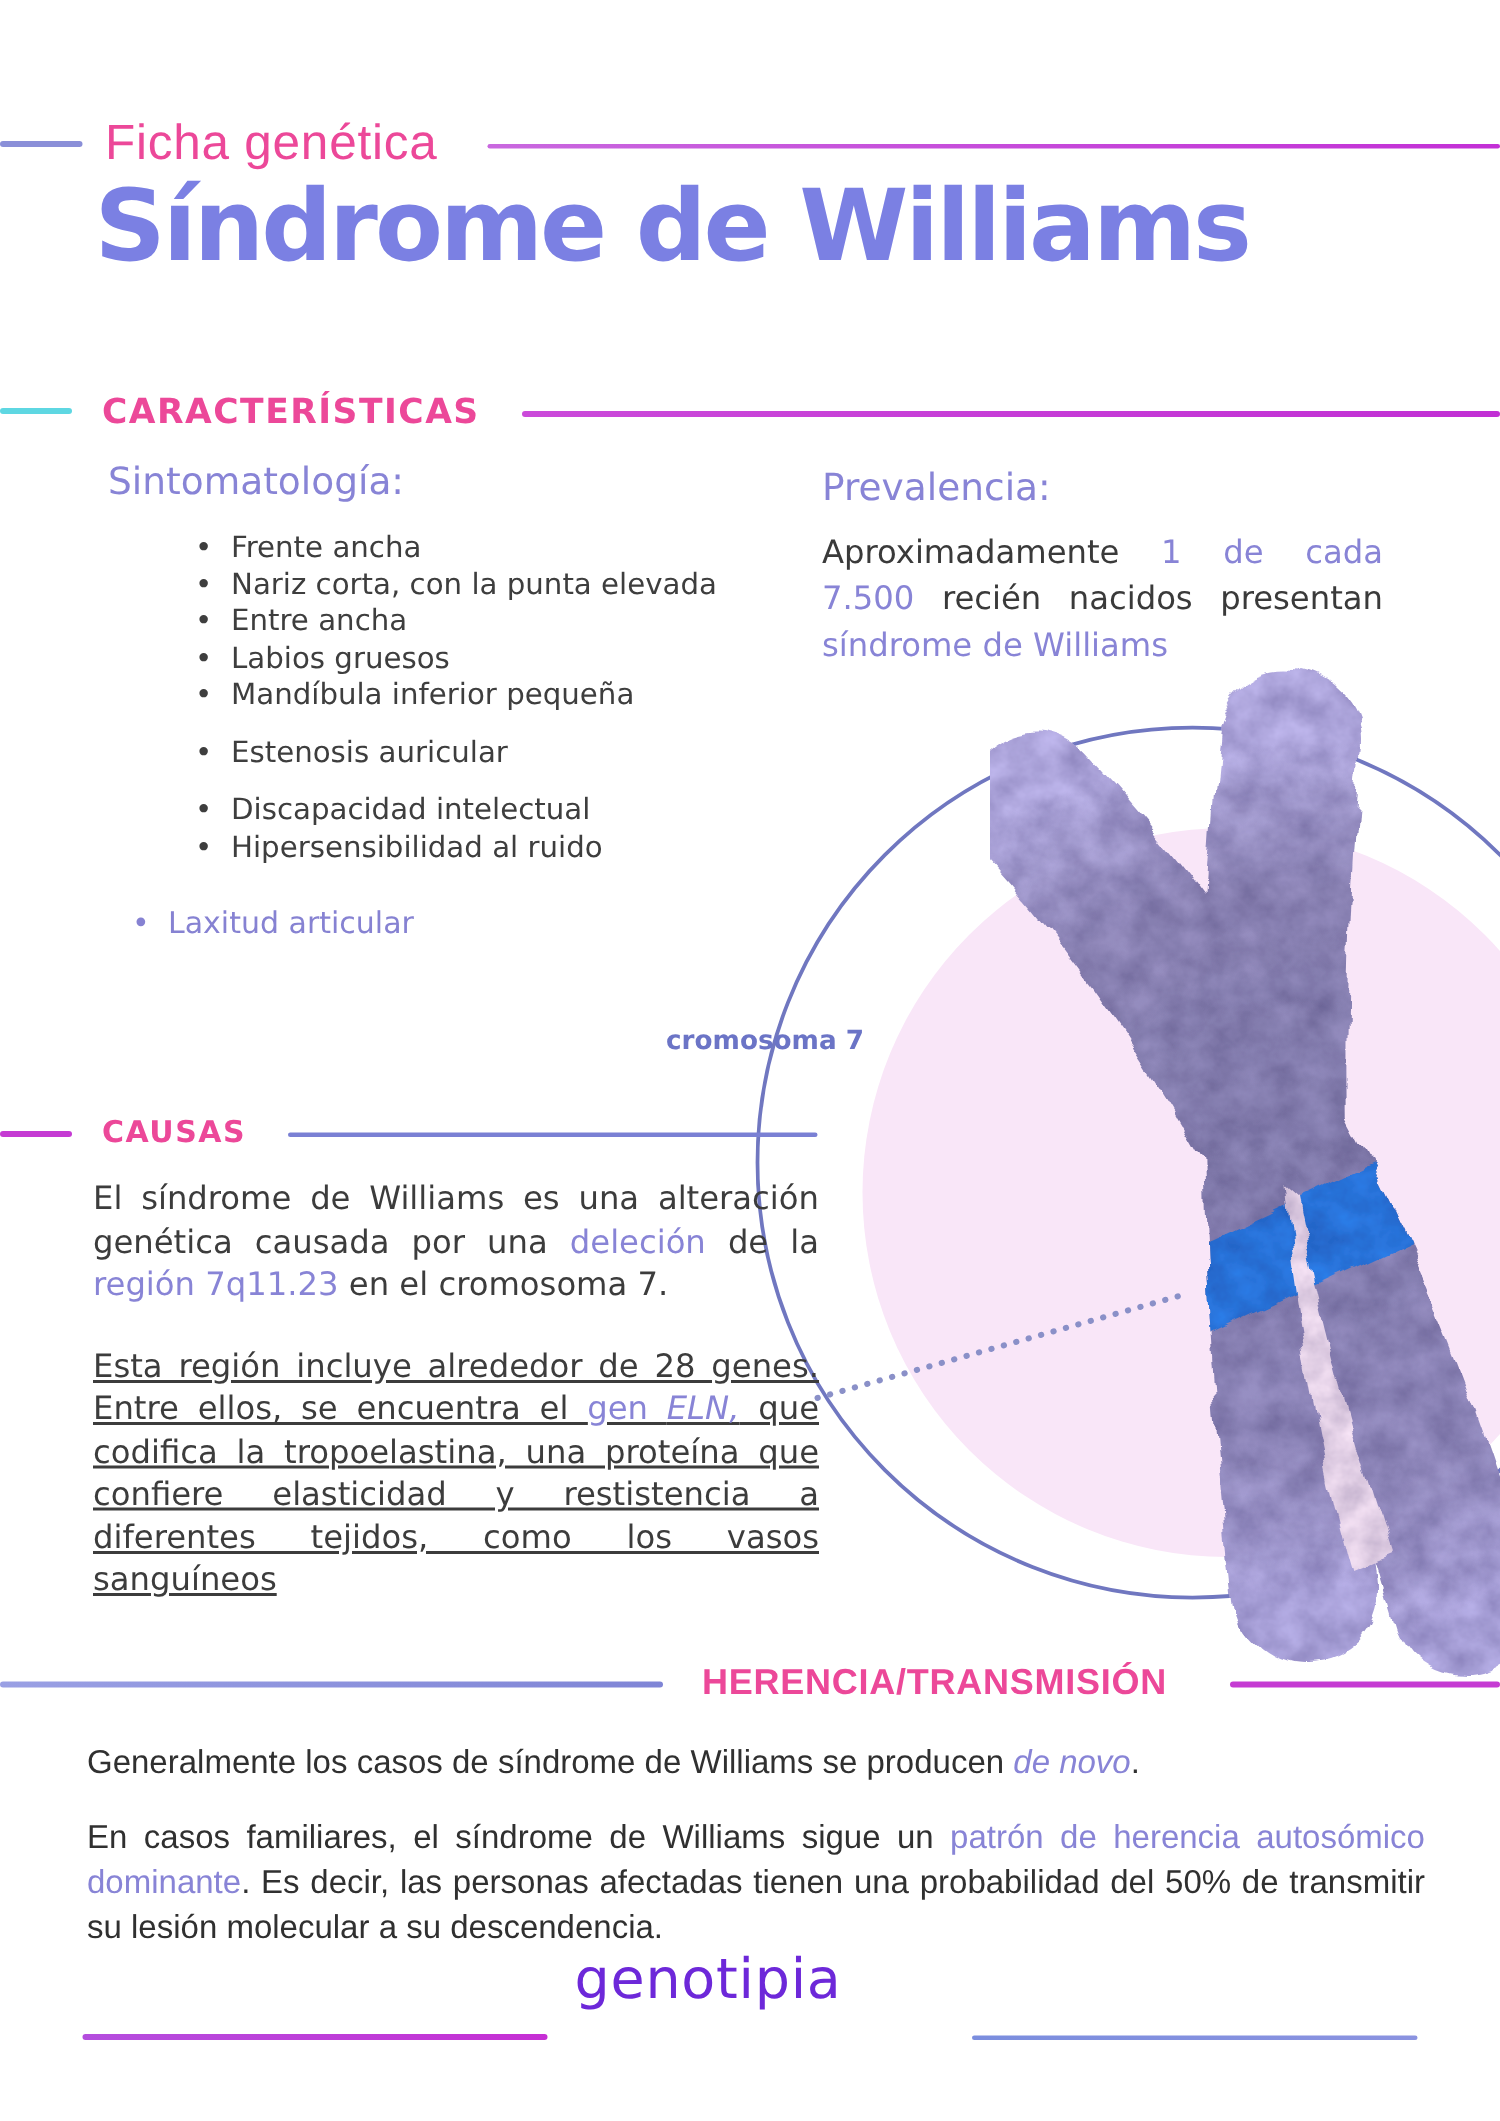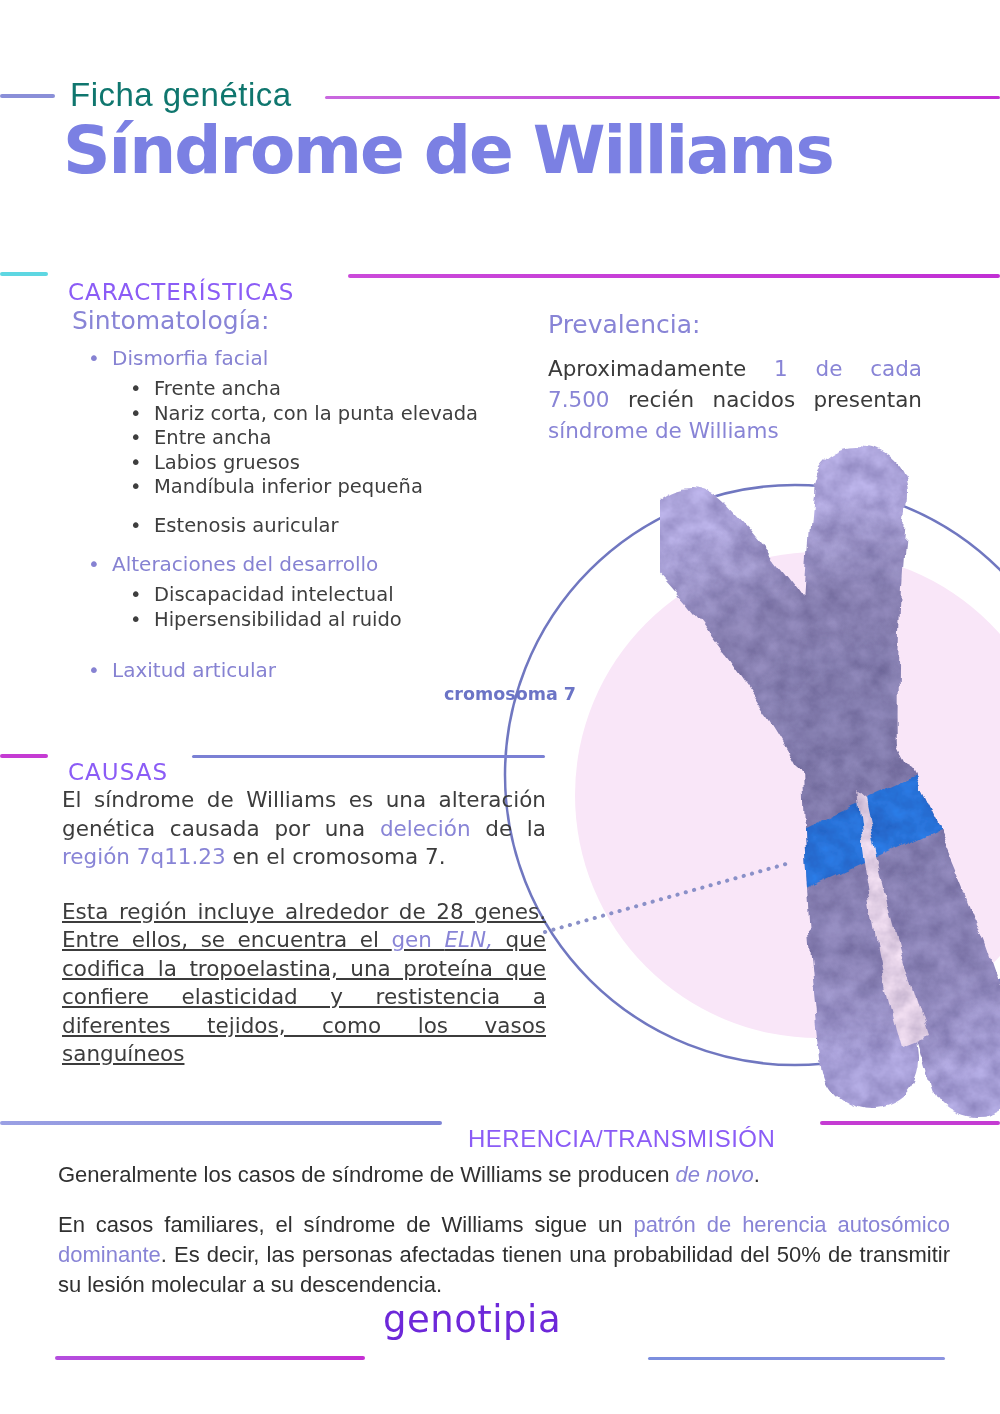--- a/index.html
+++ b/index.html
@@ -13,27 +13,27 @@
   .rule-carac-left{left:0;top:272px;width:48px;height:4px;background:#5ed7e2;}
   .rule-carac-right{left:348px;top:274px;width:652px;height:3.5px;background:linear-gradient(90deg,#cb4ada,#c12fd4);}
   .rule-causas-left{left:0;top:754px;width:48px;height:3.5px;background:#c53bd3;}
   .rule-causas-right{left:192px;top:755px;width:353px;height:3px;background:#7a80d4;}
   .rule-her-left{left:0;top:1121px;width:442px;height:4px;background:linear-gradient(90deg,#9aa0e4,#7f85d6);}
   .rule-her-right{left:820px;top:1121px;width:180px;height:3.5px;background:#c53bd3;}
   .rule-foot-left{left:55px;top:1356px;width:310px;height:3.5px;background:linear-gradient(90deg,#b44ede,#c62fd4);}
   .rule-foot-right{left:648px;top:1357px;width:297px;height:3px;background:linear-gradient(90deg,#7b8ede,#8b93e0);}
 
   .eyebrow{position:absolute;left:70px;top:76px;font-family:"Liberation Sans",sans-serif;
-           font-size:33px;color:#0f766e;letter-spacing:0.5px;}
+           font-size:33px;color:#ec4899;letter-spacing:0.5px;}
   .main-title{position:absolute;left:63px;top:112px;font-size:66px;font-weight:800;
               letter-spacing:-2px;color:#7b80e3;}
 
-  .section-heading{position:absolute;font-weight:normal;color:#8b5cf6;letter-spacing:1px;margin-top:17px;}
+  .section-heading{position:absolute;font-weight:bold;color:#ec4899;letter-spacing:1px;}
   .h-carac{left:68px;top:262px;font-size:23px;}
-  .h-causas{left:68px;top:742px;font-size:23px;}
+  .h-causas{left:68px;top:742px;font-size:20px;}
   .h-herencia{left:468px;top:1108px;font-size:24px;font-family:"Liberation Sans",sans-serif;letter-spacing:0.5px;}
 
   .sub-heading{font-size:25px;color:#8884d6;font-weight:400;}
   .sintoma-label{position:absolute;left:72px;top:306px;}
   .prevalencia{position:absolute;left:548px;top:310px;width:374px;}
   .prevalencia p{margin-top:14px;font-size:21.5px;line-height:31px;text-align:justify;color:#3a3a3a;}
 
   .sym-list{position:absolute;left:86px;top:346px;width:454px;list-style:none;}
   .sym-group{margin-top:14px;}
   .sym-group:first-child{margin-top:0;}
@@ -76,36 +76,34 @@
   <div class="rule rule-ficha-right"></div>
   <h1 class="main-title">Síndrome de Williams</h1>
 
   <div class="rule rule-carac-left"></div>
   <div class="section-heading h-carac">CARACTERÍSTICAS</div>
   <div class="rule rule-carac-right"></div>
 
   <div class="sub-heading sintoma-label">Sintomatología:</div>
   <ul class="sym-list">
       <li class="sym-group">
-        <div class="sym-label">Dismorfia facial</div>
         <ul class="sym-sub">
           <li>Frente ancha</li>
           <li>Nariz corta, con la punta elevada</li>
           <li>Entre ancha</li>
           <li>Labios gruesos</li>
           <li>Mandíbula inferior pequeña</li>
         </ul>
       </li>
       <li class="sym-group">
         <ul class="sym-sub">
           <li>Estenosis auricular</li>
         </ul>
       </li>
       <li class="sym-group">
-        <div class="sym-label">Alteraciones del desarrollo</div>
         <ul class="sym-sub">
           <li>Discapacidad intelectual</li>
           <li>Hipersensibilidad al ruido</li>
         </ul>
       </li>
       <li class="sym-group">
         <div class="sym-label">Laxitud articular</div>
       </li>
     </ul>
 

